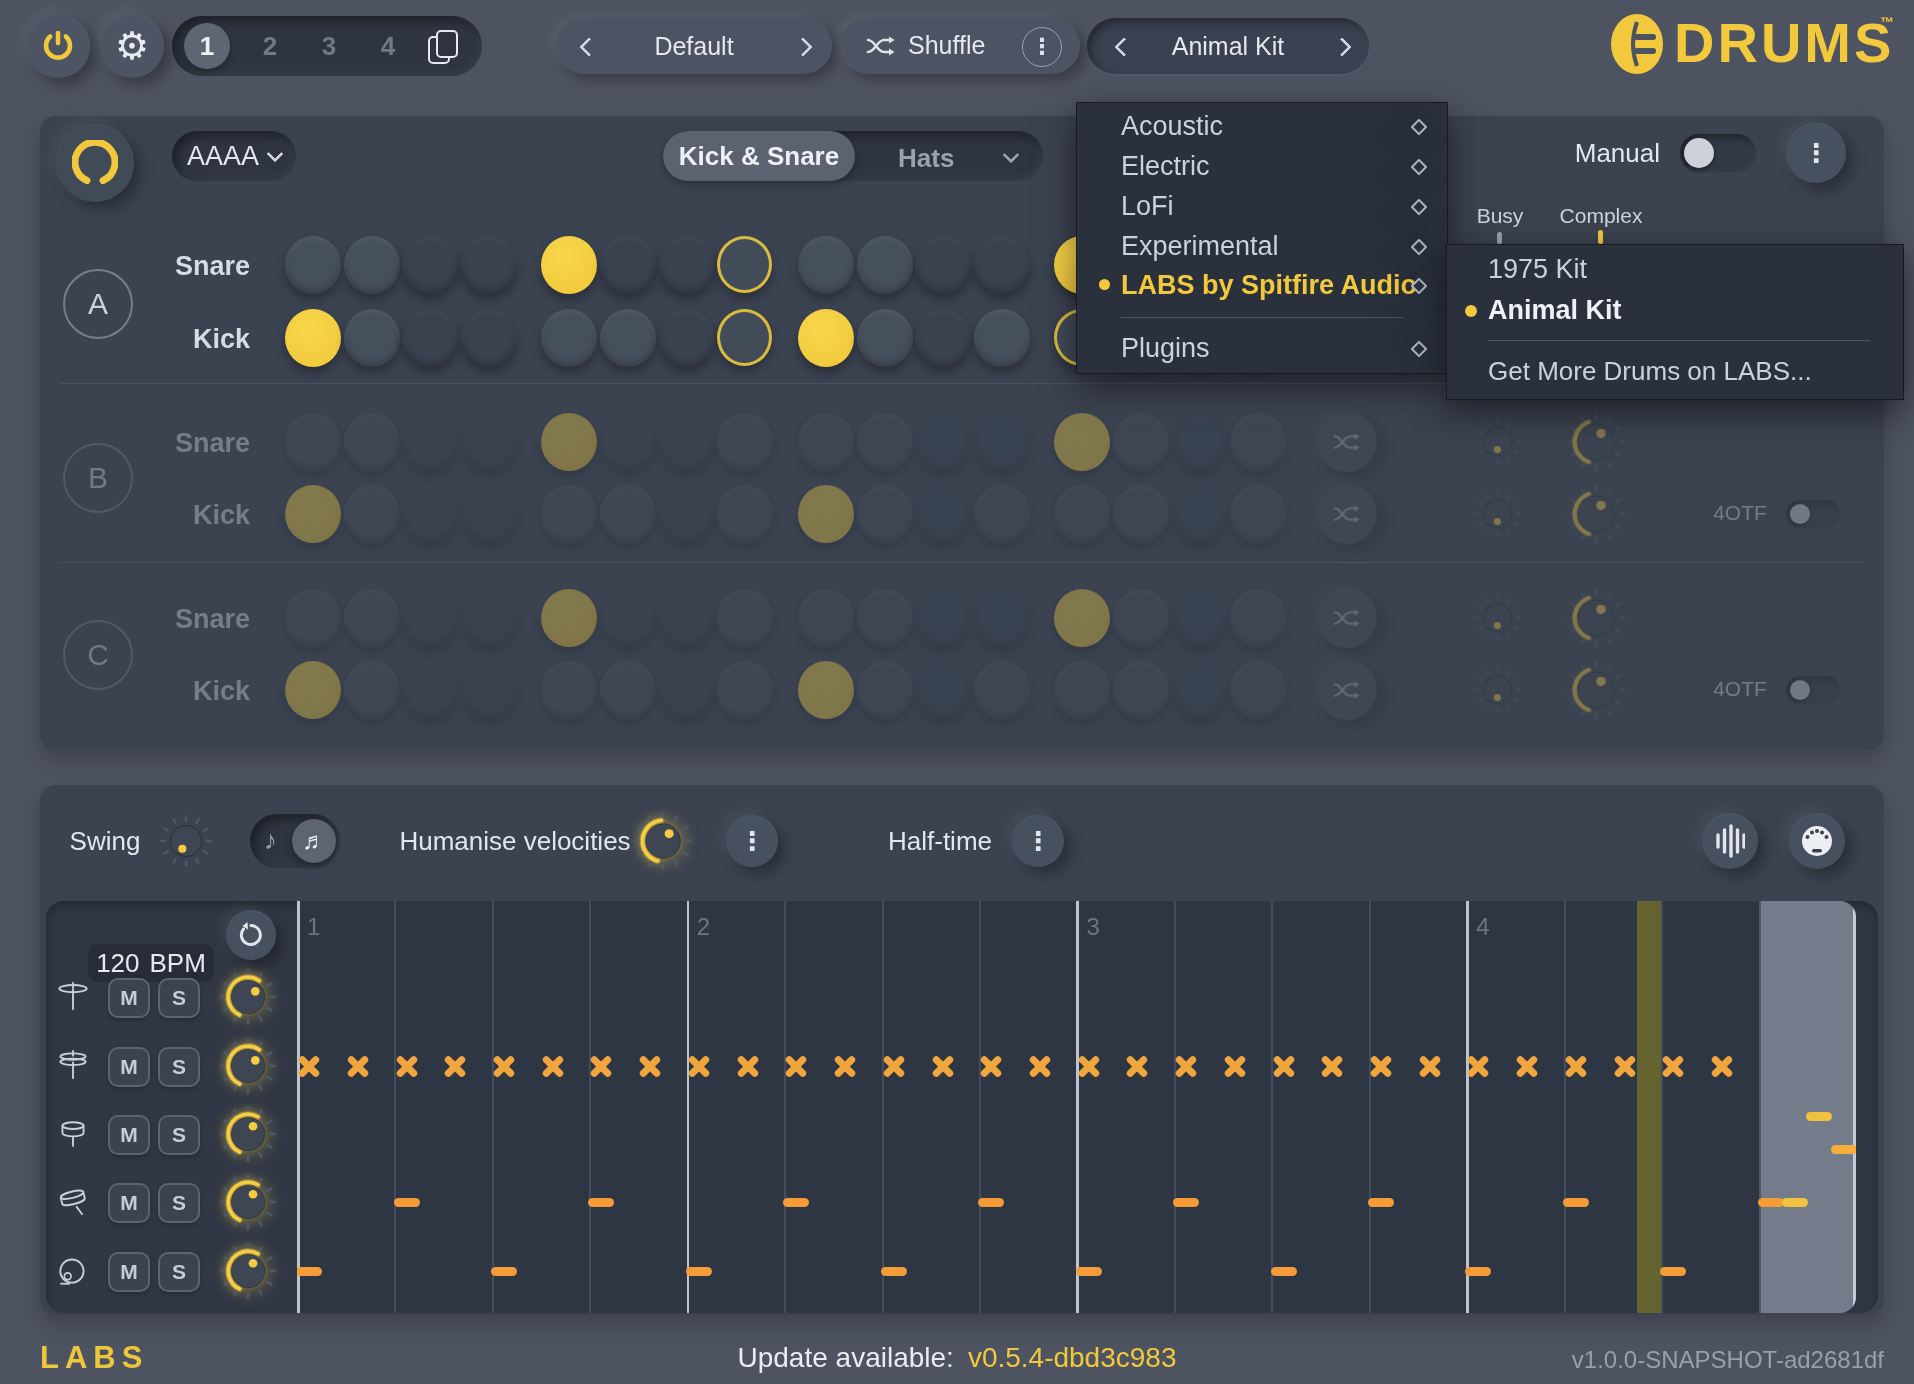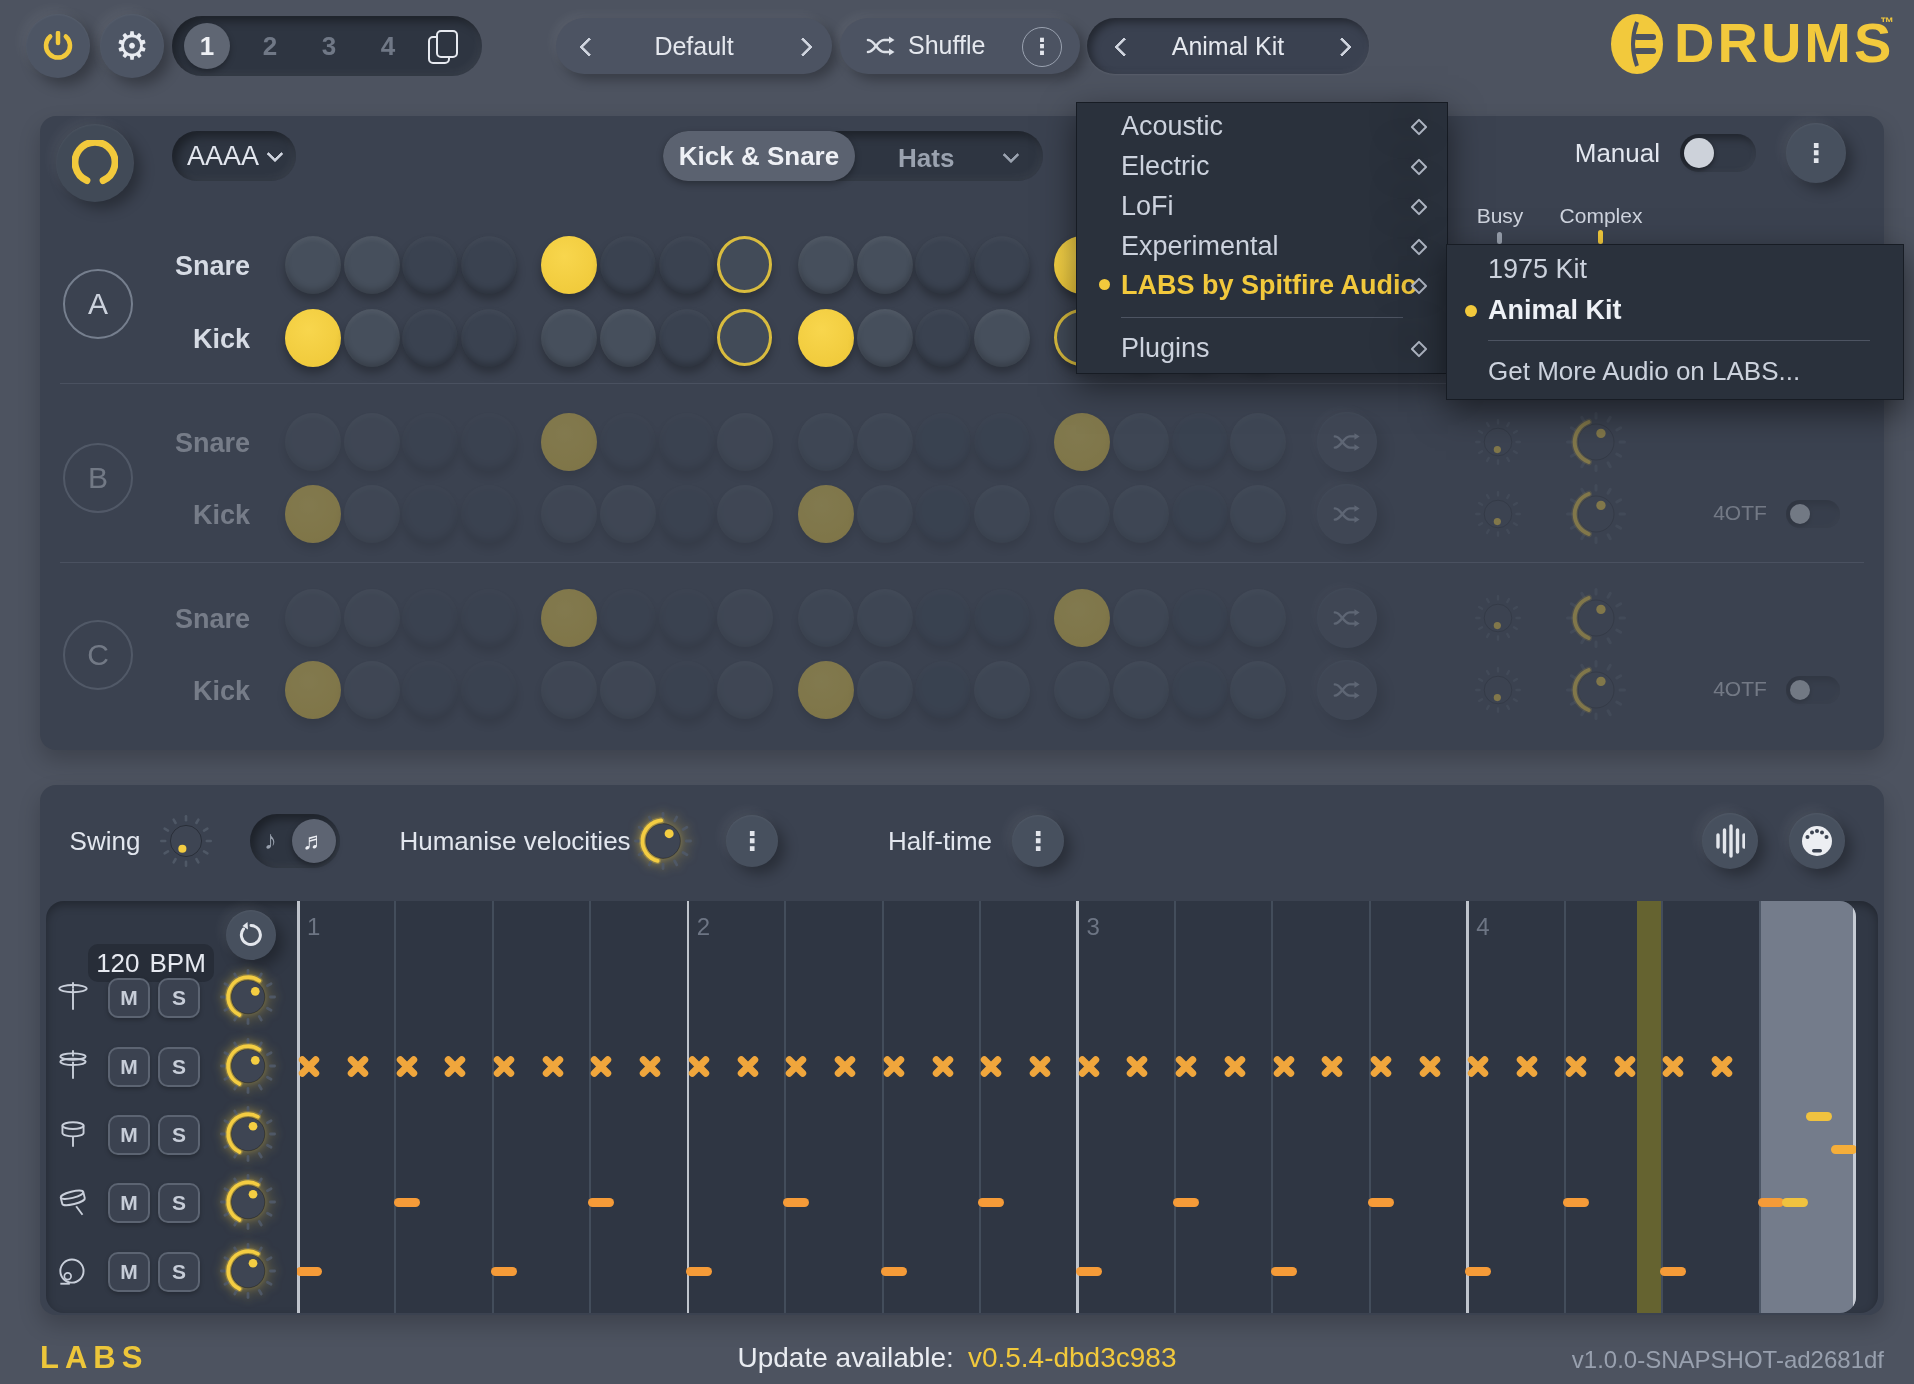--- a/index.html
+++ b/index.html
@@ -766,16 +766,16 @@
     <span class="abs chev menu" style="left:336px;top:138px;"></span>
     <span class="abs chev menu" style="left:336px;top:177px;"></span>
     <span class="abs chev menu" style="left:336px;top:240px;"></span>
   </div>
 
   <div class="menu" style="left:1446px;top:244px;width:456px;height:154px;">
     <div class="mitem" style="left:41px;top:9px;">1975 Kit</div>
     <div class="abs" style="left:18px;top:60px;width:12px;height:12px;border-radius:50%;background:#f2c93c;"></div>
     <div class="mitem" style="left:41px;top:50px;color:#eef1f6;font-weight:bold;">Animal Kit</div>
     <div class="abs divider" style="left:41px;top:95px;width:382px;background:#4d5462;"></div>
-    <div class="mitem" style="left:41px;top:111px;font-size:26px;">Get More Audio on LABS...</div>
+    <div class="mitem" style="left:41px;top:111px;font-size:26px;">Get More Drums on LABS...</div>
   </div>
 
 </div>
 
 </body></html>

